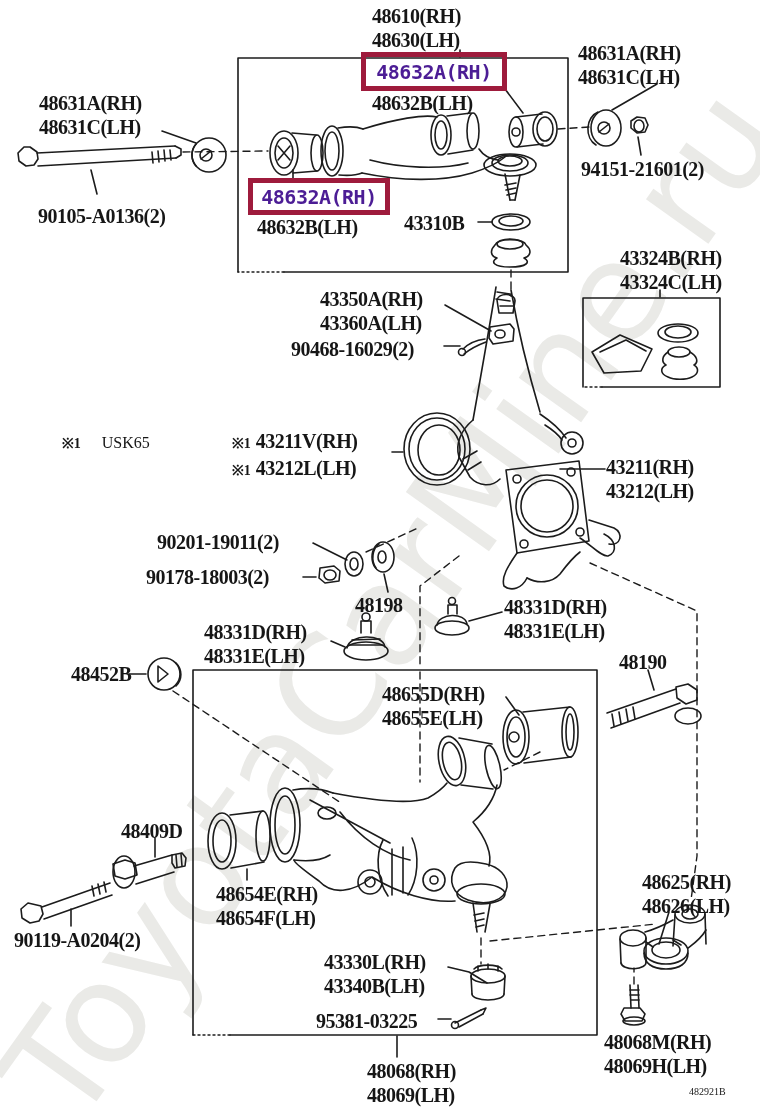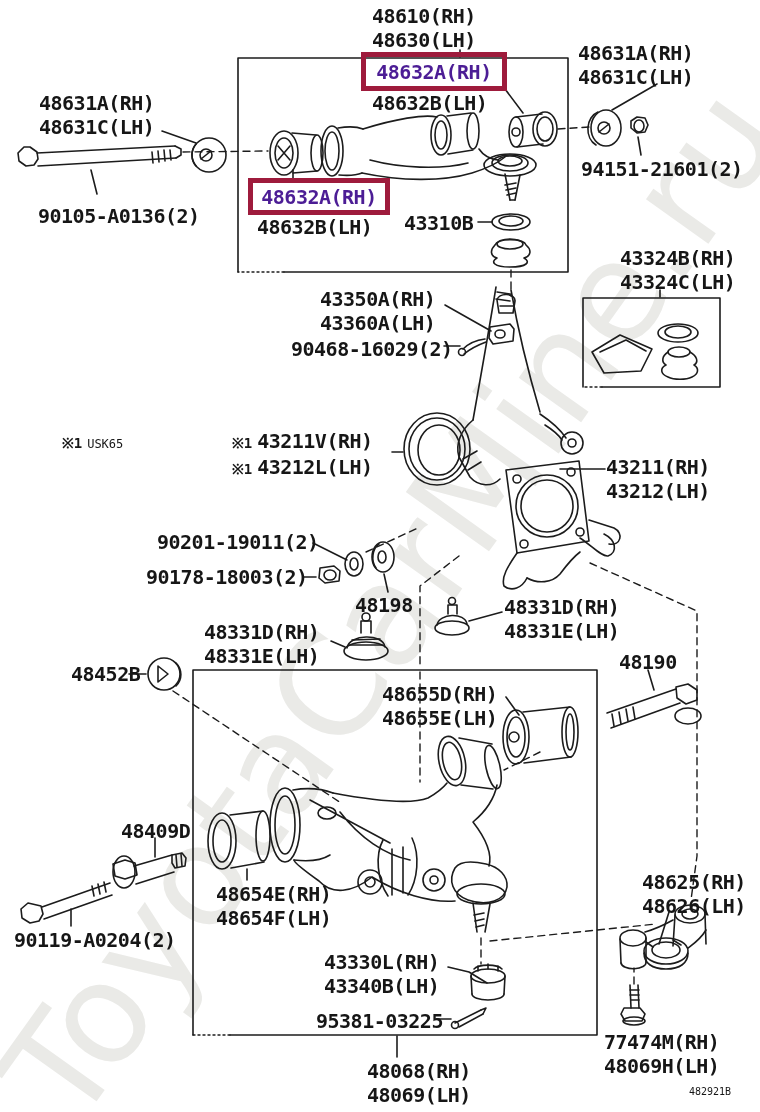--- a/index.html
+++ b/index.html
@@ -6,24 +6,24 @@
   html,body{margin:0;padding:0;background:#fff;}
   #stage{position:relative;width:760px;height:1112px;background:#ffffff;overflow:hidden;
          font-family:"DejaVu Sans Mono",monospace;}
   #wm{position:absolute;left:-30px;top:1055px;transform:rotate(-54.5deg);transform-origin:0 0;
       font:400 140px "DejaVu Sans",sans-serif;color:var(--wm);white-space:nowrap;z-index:0;}
   svg.art{position:absolute;left:0;top:0;z-index:1;}
   svg.art *{stroke:var(--line);fill:none;stroke-width:1.6;stroke-linecap:round;stroke-linejoin:round;}
   svg.art .dash{stroke-dasharray:7 5;stroke-width:1.4;}
   svg.art .dot2{stroke-dasharray:2 3;stroke-width:1.4;}
   .lbl{position:absolute;z-index:2;font-weight:700;font-size:20px;line-height:24px;
-       color:#161616;white-space:nowrap;letter-spacing:-0.5px;}
+       color:#161616;white-space:nowrap;letter-spacing:-0.5px;font-family:Liberation Serif, serif;}
   .lbl .row{display:flex;align-items:baseline;}
   .pref{font-size:14px;font-weight:700;margin-right:5px;letter-spacing:0;}
-  .sm{font-size:12px;font-weight:400;letter-spacing:0;}
+  .sm{font-size:16px;font-weight:400;letter-spacing:0;margin-left:16px;}
   .xs{font-size:10px;font-weight:400;letter-spacing:0;}
   .hl{position:absolute;z-index:2;border:5px solid var(--hl);box-sizing:border-box;
       display:flex;align-items:center;justify-content:center;
       font-weight:700;font-size:20px;color:#4c1d95;white-space:nowrap;letter-spacing:-0.5px;}
 </style>
 </head>
 <body>
 
 <div id="stage">
 
@@ -452,21 +452,21 @@
   <div class="lbl" style="left:324px;top:950px;">
     <div>43330L(RH)</div>
     <div>43340B(LH)</div>
   </div>
 
   <div class="lbl" style="left:316px;top:1009px;">
     <div>95381-03225</div>
   </div>
 
   <div class="lbl" style="left:604px;top:1030px;">
-    <div>77474M(RH)</div>
+    <div>48068M(RH)</div>
     <div>48069H(LH)</div>
   </div>
 
   <div class="lbl" style="left:367px;top:1059px;">
     <div>48068(RH)</div>
     <div>48069(LH)</div>
   </div>
 
   <div class="lbl xs" style="left:689px;top:1080px;">482921B</div>
 

